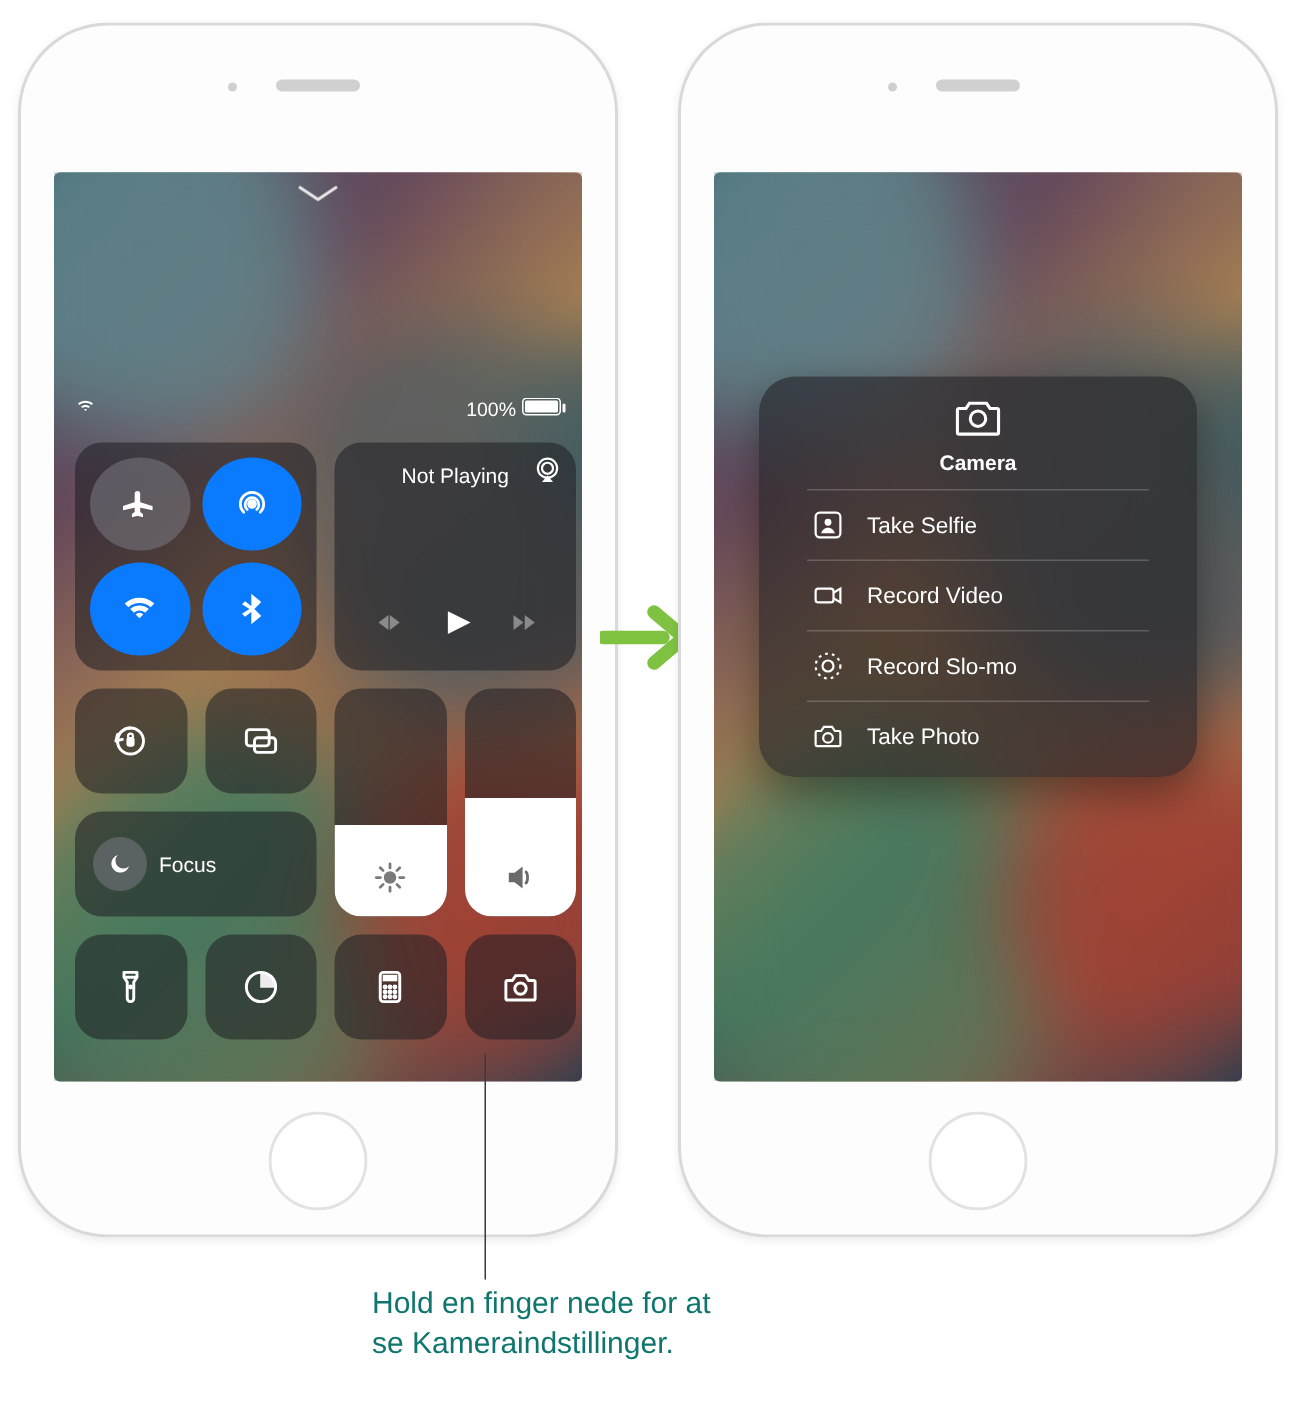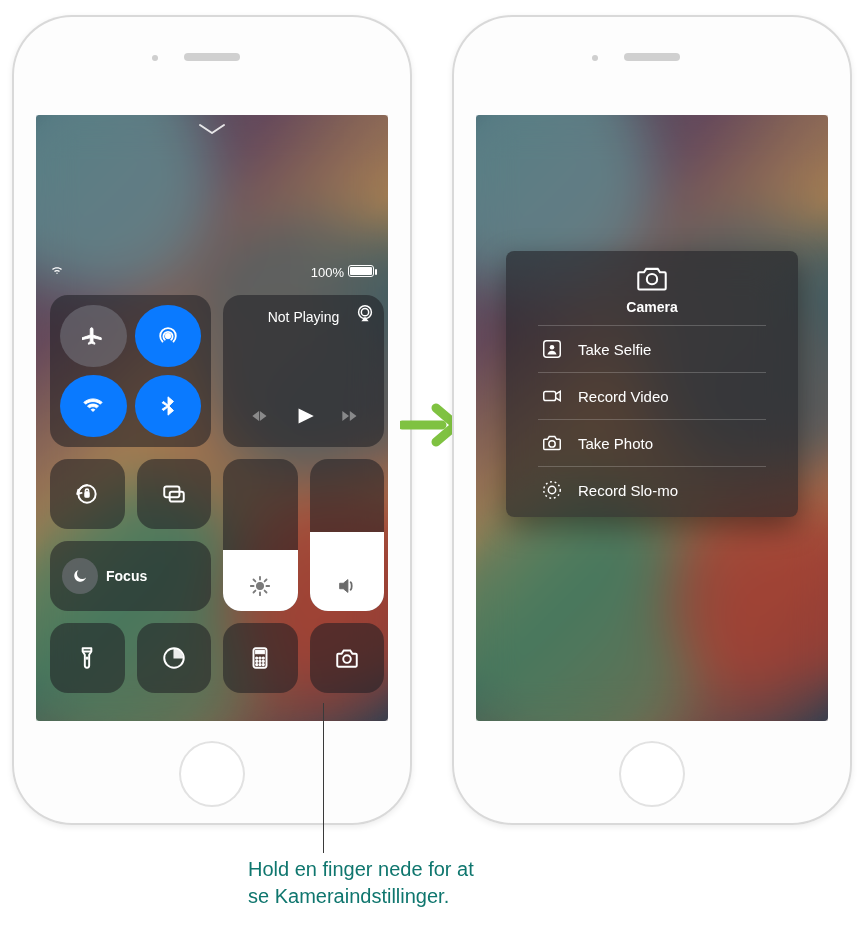--- a/index.html
+++ b/index.html
@@ -92,21 +92,21 @@
     gap: 12px;
   }
   .tile {
     background: rgba(30,30,35,0.55);
     border-radius: 18px;
     position: relative;
     display:flex; align-items:center; justify-content:center;
     color:#fff;
   }
   .tile.span2x2 { grid-column: span 2; grid-row: span 2; }
-  .tile.span2x1 { grid-column: span 2; font-weight: bold; }
+  .tile.span2x1 { grid-column: span 2; }
   .tile.span1x2 { grid-row: span 2; }
 
   .conn-grid {
     display:grid; grid-template-columns:1fr 1fr; grid-template-rows:1fr 1fr;
     width:100%; height:100%; padding:10px; gap:8px;
   }
   .circ {
     border-radius:50%; background: rgba(120,120,130,0.55);
     display:flex; align-items:center; justify-content:center;
   }
@@ -147,21 +147,21 @@
     left: 400px; top: 400px;
     width: 60px; height: 50px;
   }
   .arrow svg { width:60px; height:50px; }
 
   
   .camera-card {
     position:absolute;
     top: 136px; left: 30px; right: 30px;
     background: rgba(30,30,35,0.6);
-    border-radius: 8px;
+    border-radius: 24px;
     box-shadow: 0 10px 30px rgba(0,0,0,0.4);
     color:#fff;
     padding: 14px 0 4px;
     backdrop-filter: blur(20px);
     -webkit-backdrop-filter: blur(20px);
   }
   .camera-header {
     display:flex; flex-direction:column; align-items:center; gap:4px;
     padding-bottom:10px;
   }
@@ -426,36 +426,36 @@
               <svg viewBox="0 0 24 24">
                   <rect x="3" y="7" width="13" height="10" rx="2"></rect>
                   <path d="M16 10l5-3v10l-5-3"></path>
                 </svg>
             </span>
             <span>Record Video</span>
           </div>
           <div class="camera-row">
             <span class="ic">
               <svg viewBox="0 0 24 24">
-                  <path d="M4 8h3l2-3h6l2 3h3a1 1 0 011 1v9a1 1 0 01-1 1H4a1 1 0 01-1-1V9a1 1 0 011-1z"></path>
-                  <circle cx="12" cy="13" r="3.5"></circle>
-                </svg>
-            </span>
-            <span>Take Photo</span>
-          </div>
-          <div class="camera-row">
-            <span class="ic">
-              <svg viewBox="0 0 24 24">
                   <circle cx="12" cy="12" r="4"></circle>
                   <g stroke-dasharray="2 3">
                     <circle cx="12" cy="12" r="9" fill="none"></circle>
                   </g>
                 </svg>
             </span>
             <span>Record Slo-mo</span>
+          </div>
+          <div class="camera-row">
+            <span class="ic">
+              <svg viewBox="0 0 24 24">
+                  <path d="M4 8h3l2-3h6l2 3h3a1 1 0 011 1v9a1 1 0 01-1 1H4a1 1 0 01-1-1V9a1 1 0 011-1z"></path>
+                  <circle cx="12" cy="13" r="3.5"></circle>
+                </svg>
+            </span>
+            <span>Take Photo</span>
           </div>
         </div>
       </div>
     </div>
     <div class="home-btn"></div>
   </div>
 
   <div class="callout-line"></div>
   <div class="callout">
     <span>Hold en finger nede for at</span><br>

